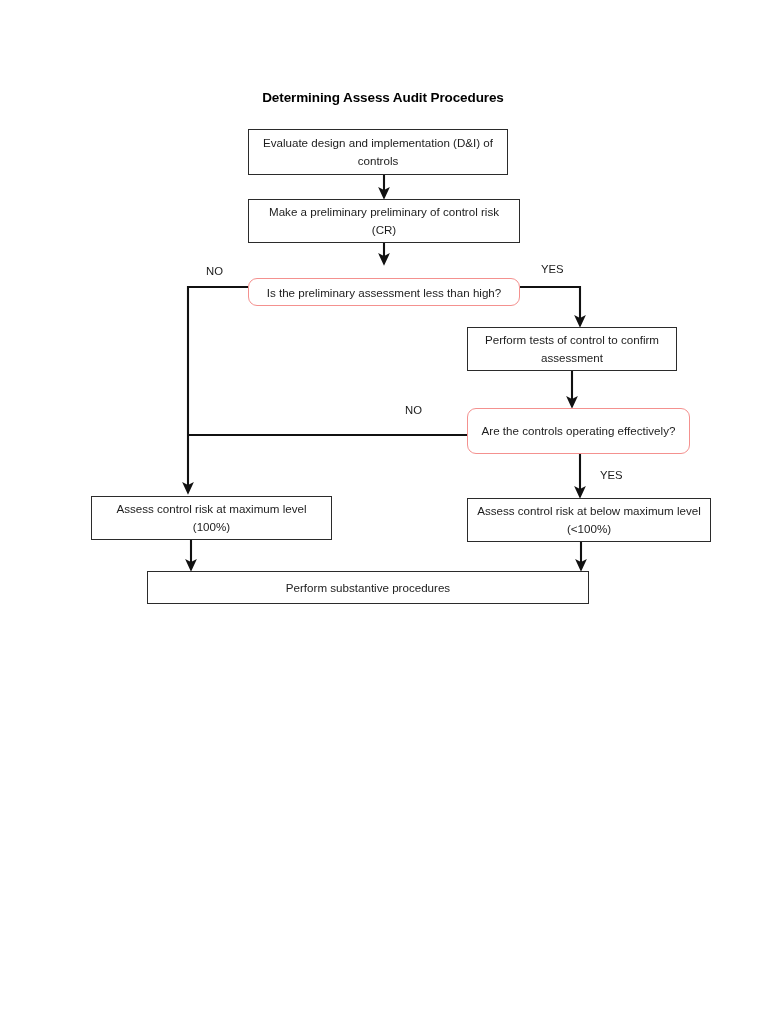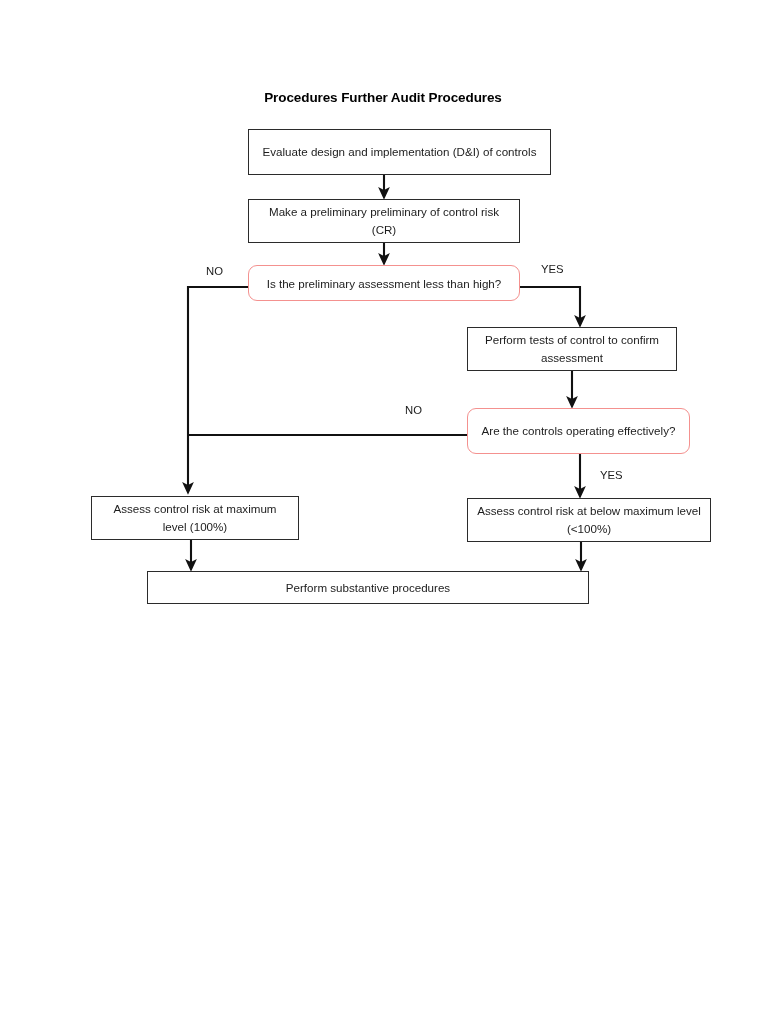--- a/index.html
+++ b/index.html
@@ -51,26 +51,26 @@
   }
   .process {
     border: 1.3px solid #2b2b2b;
   }
   .decision {
     border: 1.3px solid #f4918f;
     border-radius: 9px;
   }
 
   
-  #node-evaluate      { left: 248px; top: 129px; width: 303px; height: 46px; }
+  #node-evaluate      { left: 248px; top: 129px; width: 260px; height: 46px; justify-content: flex-end; }
   #node-preliminary   { left: 248px; top: 199px; width: 272px; height: 44px; }
-  #node-decision-1    { left: 248px; top: 265px; width: 272px; height: 36px; }
+  #node-decision-1    { left: 248px; top: 278px; width: 272px; height: 28px; }
   #node-tests         { left: 467px; top: 327px; width: 210px; height: 44px; padding-left: 8px; }
   #node-decision-2    { left: 467px; top: 408px; width: 223px; height: 46px; }
-  #node-max-risk      { left:  91px; top: 496px; width: 208px; height: 44px; }
+  #node-max-risk      { left:  91px; top: 496px; width: 241px; height: 44px; }
   #node-below-max     { left: 467px; top: 498px; width: 244px; height: 44px; }
   #node-substantive   { left: 147px; top: 571px; width: 442px; height: 33px; }
 
   
   #node-decision-1 .node-text { transform: translateY(1px); }
 
   
   #wires {
     position: absolute;
     left: 0; top: 0;
@@ -89,21 +89,21 @@
   #label-no-1   { left: 206px; top: 265px; }
   #label-yes-1  { left: 541px; top: 263px; }
   #label-no-2   { left: 405px; top: 404px; }
   #label-yes-2  { left: 600px; top: 469px; }
 </style>
 </head>
 <body>
 
 <div id="page">
 
-  <div class="title">Procedures Further Audit Procedures</div>
+  <div class="title">Determining Assess Audit Procedures</div>
 
   <svg id="wires" viewBox="0 0 768 1024" xmlns="http://www.w3.org/2000/svg">
     <defs>
       <marker id="arrowhead" markerWidth="7" markerHeight="7" refX="3.2" refY="3.2" orient="auto" markerUnits="strokeWidth">
         <path d="M0.4,0.4 L6.4,3.2 L0.4,6.0 L1.8,3.2 Z" fill="#111111"></path>
       </marker>
     </defs>
 
     <g stroke="#111111" stroke-width="2.1" fill="none">
 

